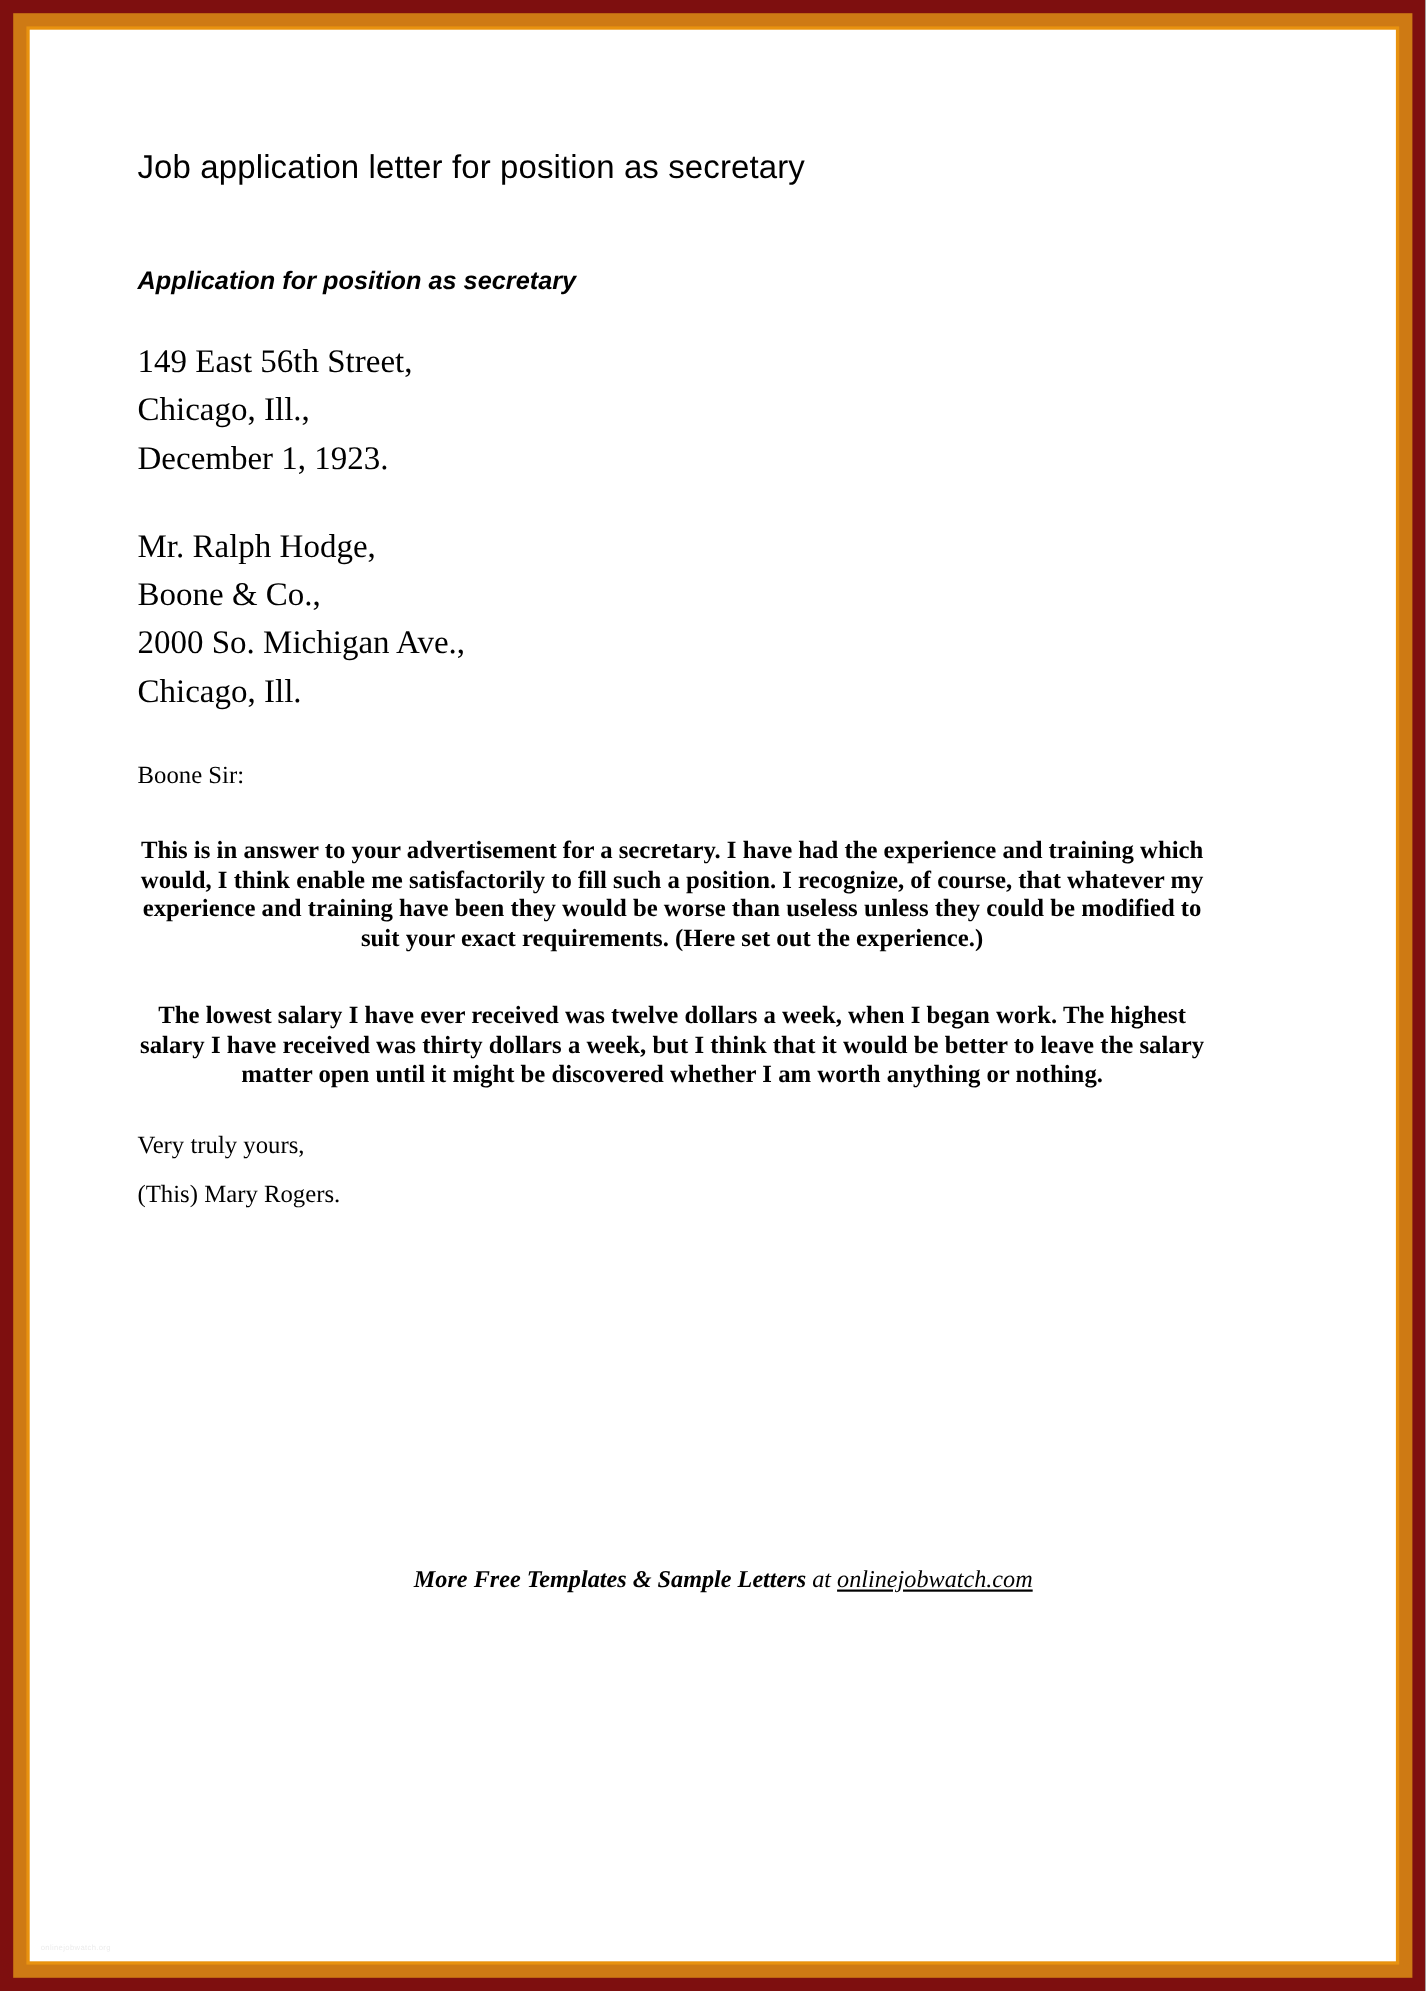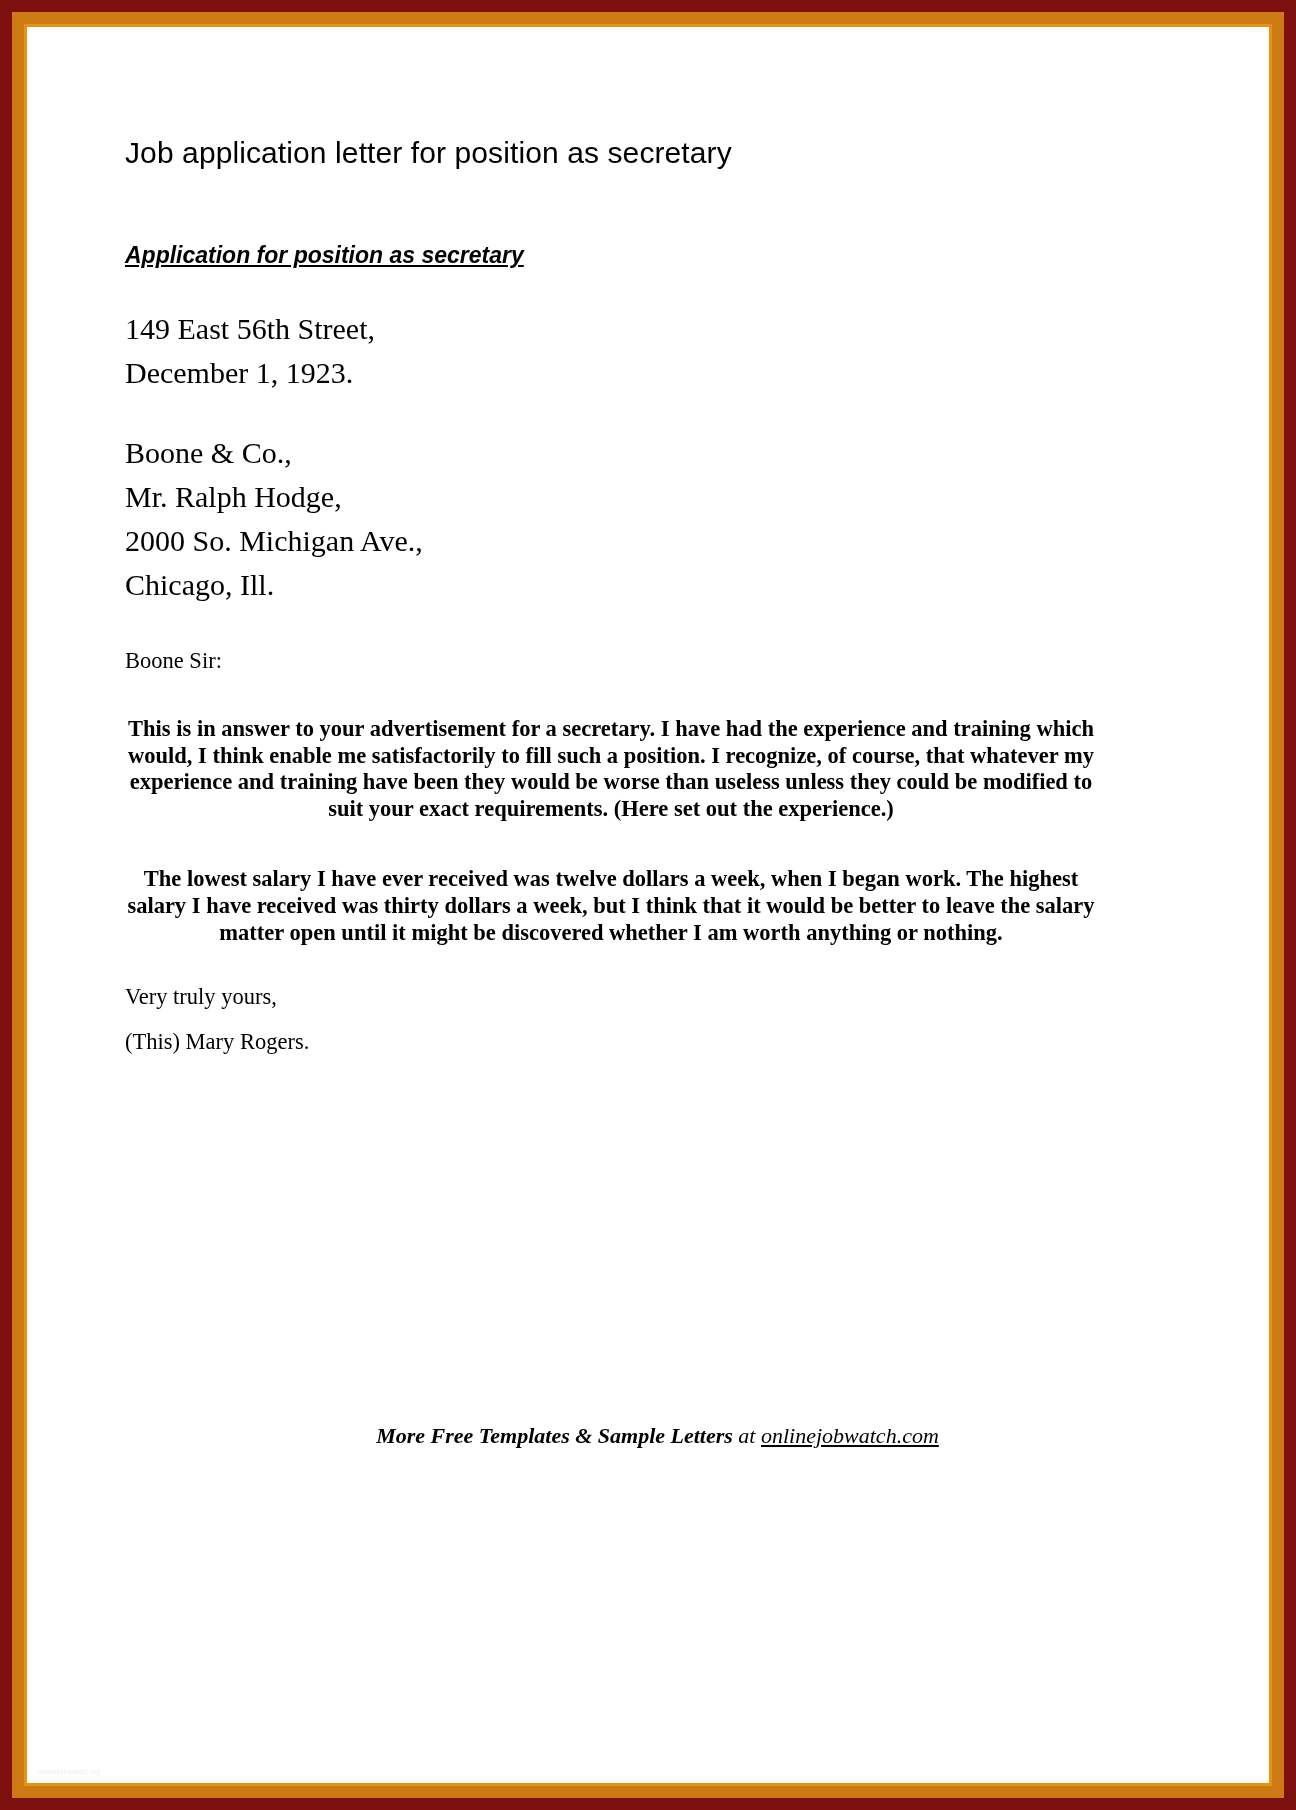--- a/index.html
+++ b/index.html
@@ -74,21 +74,20 @@
   }
 
   .doc-subtitle {
     font-family: "Liberation Sans", "DejaVu Sans", sans-serif;
     font-size: 23px;
     font-weight: 700;
     font-style: italic;
     color: #000000;
     margin: 70px 0 0 0;
     line-height: 1.25;
-    text-decoration: underline;
   }
 
   .addr-block {
     margin-top: 44px;
   }
   .addr-line {
     font-size: 30px;
     color: #000000;
     line-height: 1.0;
     margin: 0 0 14px 0;
@@ -172,26 +171,27 @@
   <div class="sheet">
 
     <div class="content">
 
       <h1 class="doc-title">Job application letter for position as secretary</h1>
 
       <h2 class="doc-subtitle">Application for position as secretary</h2>
 
       <div class="addr-block">
         <p class="addr-line">149 East 56th Street,</p>
+        <p class="addr-line">Chicago, Ill.,</p>
         <p class="addr-line">December 1, 1923.</p>
       </div>
 
       <div class="addr-block recipient-block">
+        <p class="addr-line">Mr. Ralph Hodge,</p>
         <p class="addr-line">Boone &amp; Co.,</p>
-        <p class="addr-line">Mr. Ralph Hodge,</p>
         <p class="addr-line">2000 So. Michigan Ave.,</p>
         <p class="addr-line">Chicago, Ill.</p>
       </div>
 
       <p class="salutation">Boone Sir:</p>
 
       <p class="body-para">This is in answer to your advertisement for a secretary. I have had the experience and training which would, I think enable me satisfactorily to fill such a position. I recognize, of course, that whatever my experience and training have been they would be worse than useless unless they could be modified to suit your exact requirements. (Here set out the experience.)</p>
 
       <p class="body-para">The lowest salary I have ever received was twelve dollars a week, when I began work. The highest salary I have received was thirty dollars a week, but I think that it would be better to leave the salary matter open until it might be discovered whether I am worth anything or nothing.</p>
 

